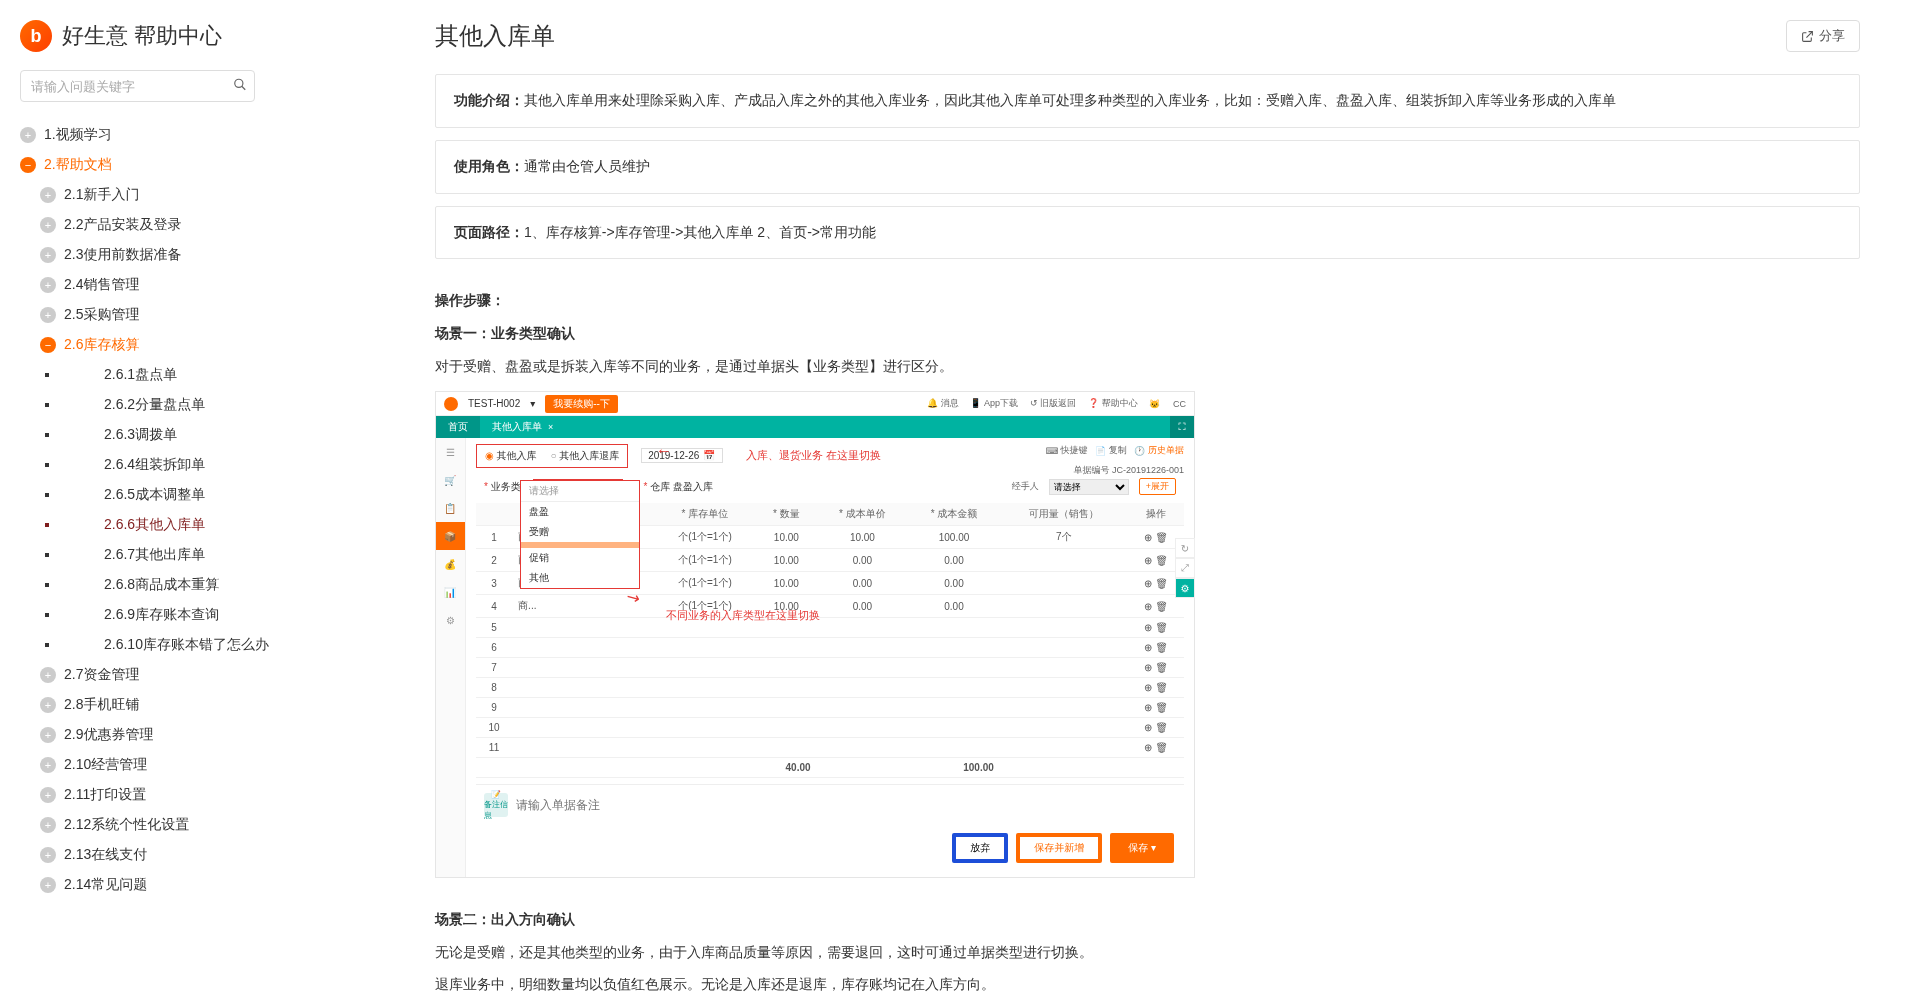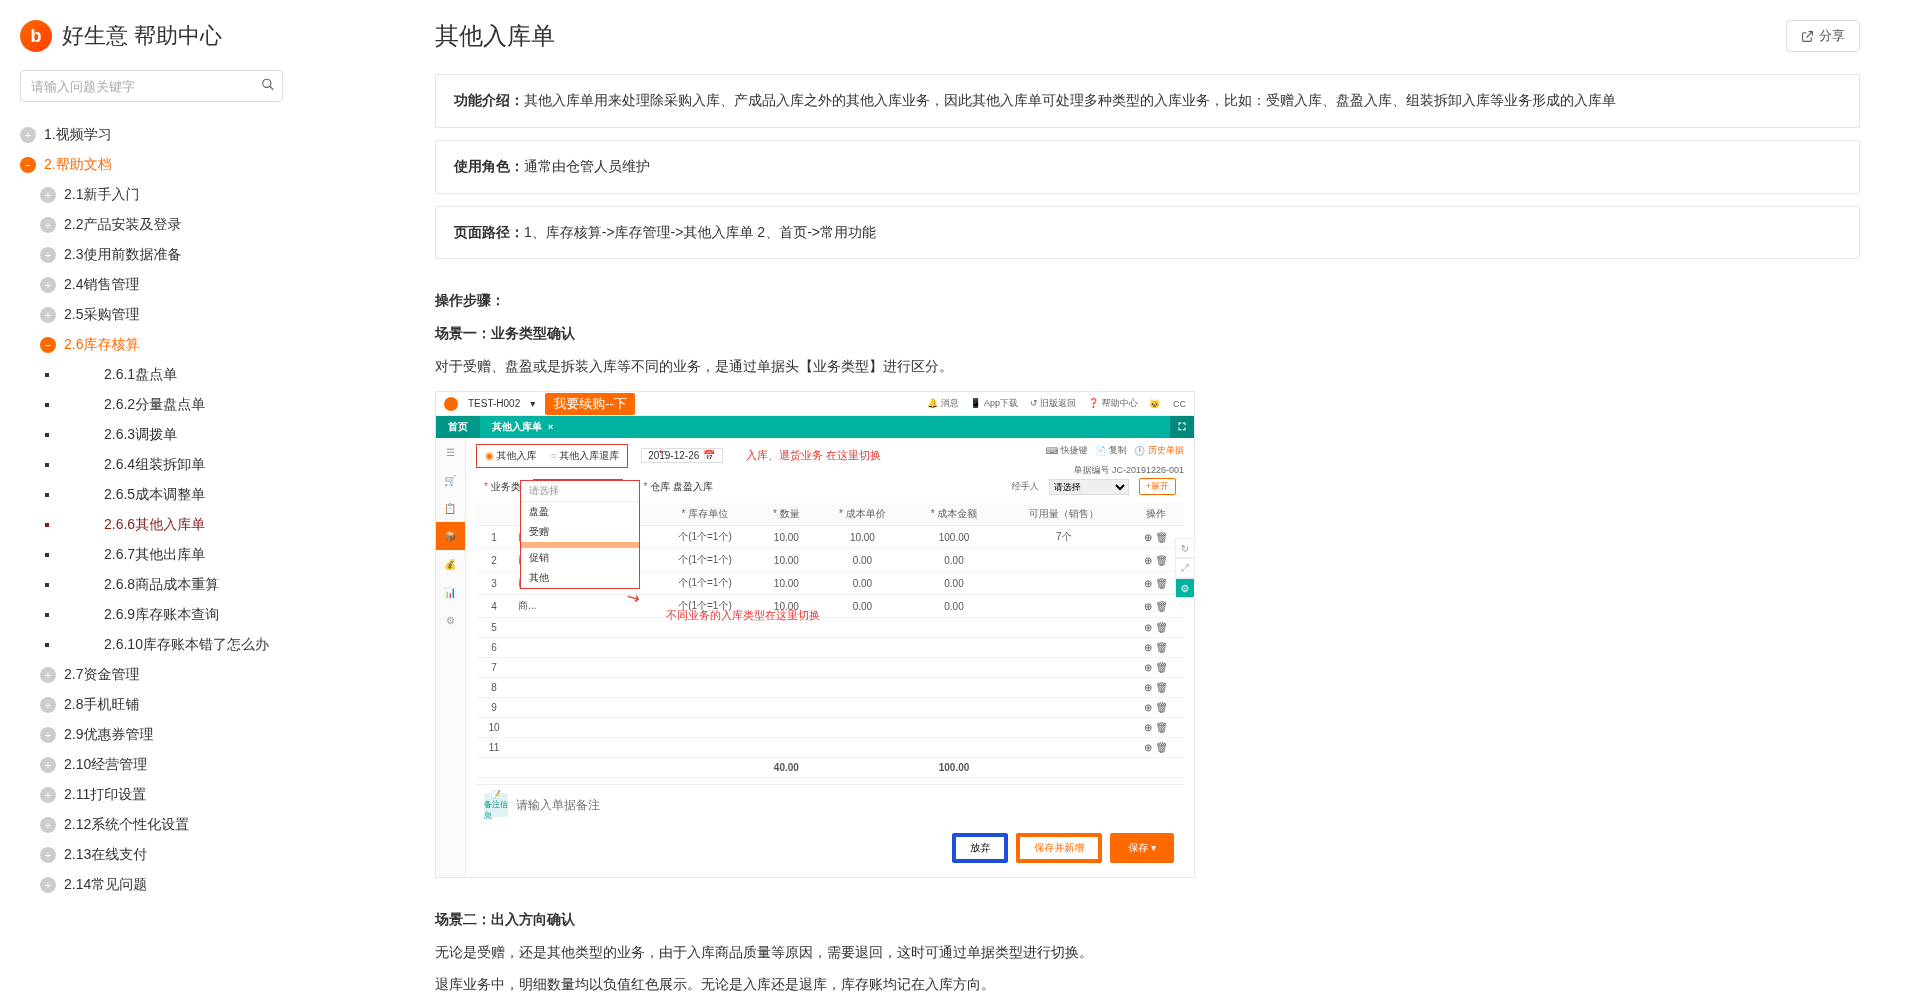--- a/index.html
+++ b/index.html
@@ -2,21 +2,21 @@
 <html><head>
 <meta charset="utf-8">
 <style>
 * { margin: 0; padding: 0; box-sizing: border-box; }
 body { font-family: "Microsoft YaHei", -apple-system, sans-serif; font-size: 13px; color: #333; background: #fff; }
 .container { display: flex; width: 1920px; }
 .sidebar { width: 305px; padding: 20px 0 20px 20px; flex-shrink: 0; }
 .logo-area { display: flex; align-items: center; margin-bottom: 18px; }
 .logo-circle { width: 32px; height: 32px; border-radius: 50%; background: linear-gradient(135deg, #ff6a00, #ff3e00); display: flex; align-items: center; justify-content: center; color: #fff; font-weight: bold; font-size: 18px; margin-right: 10px; }
 .logo-text { font-size: 22px; color: #333; }
-.search-box { position: relative; margin-bottom: 18px; width: 263px; }
+.search-box { position: relative; margin-bottom: 18px; width: 235px; }
 .search-box input { width: 100%; height: 32px; padding: 0 30px 0 10px; border: 1px solid #ddd; border-radius: 4px; font-size: 13px; outline: none; }
 .search-box input::placeholder { color: #aaa; }
 .search-btn { position: absolute; right: 8px; top: 50%; transform: translateY(-50%); background: none; border: none; cursor: pointer; color: #666; }
 .nav-list { list-style: none; }
 .nav-item { display: flex; align-items: center; padding: 6px 0; cursor: pointer; color: #333; font-size: 14px; }
 .nav-item.active { color: #ff6a00; }
 .nav-item .toggle-icon { width: 16px; height: 16px; border-radius: 50%; background: #ccc; color: #fff; display: flex; align-items: center; justify-content: center; font-size: 11px; margin-right: 8px; flex-shrink: 0; line-height: 1; }
 .nav-item.active .toggle-icon { background: #ff6a00; }
 .nav-item.expanded .toggle-icon::before { content: "−"; }
 .nav-item.collapsed .toggle-icon::before { content: "+"; }
@@ -30,23 +30,23 @@
 .share-btn { border: 1px solid #ddd; background: #fff; padding: 6px 14px; border-radius: 4px; cursor: pointer; color: #555; display: flex; align-items: center; gap: 5px; font-size: 13px; }
 .info-box { border: 1px solid #e5e5e5; border-radius: 2px; padding: 14px 18px; margin-bottom: 12px; font-size: 14px; color: #333; line-height: 1.7; }
 .info-label { font-weight: bold; }
 .content-section { margin-top: 28px; }
 .content-section p { font-size: 14px; line-height: 1.9; margin-bottom: 6px; }
 .bold { font-weight: bold; }
 .screenshot-embed { border: 1px solid #e5e5e5; margin: 12px 0 28px 0; width: 760px; background: #fff; font-size: 10px; }
 .ss-topbar { display: flex; align-items: center; height: 24px; background: #fff; border-bottom: 1px solid #eee; padding: 0 8px; gap: 10px; }
 .ss-logo { width: 14px; height: 14px; border-radius: 50%; background: #ff6a00; }
 .ss-topbar-right { margin-left: auto; display: flex; gap: 12px; color: #666; font-size: 9px; align-items: center; }
-.ss-greenbtn { background: #ff6a00; color: #fff; padding: 2px 8px; border-radius: 2px; font-size: 13px; }
+.ss-greenbtn { background: #ff6a00; color: #fff; padding: 2px 8px; border-radius: 2px; font-size: 10px; }
 .ss-tabbar { display: flex; background: #00b3a1; height: 22px; align-items: center; }
-.ss-tab { padding: 0 12px; color: #fff; font-size: 10px; height: 100%; display: flex; align-items: center; font-weight: bold; }
+.ss-tab { padding: 0 12px; color: #fff; font-size: 10px; height: 100%; display: flex; align-items: center; }
 .ss-tab.first { background: #009688; }
 .ss-tab .close-x { margin-left: 6px; font-size: 9px; }
 .ss-tab.expand { margin-left: auto; background: #00897b; width: 22px; justify-content: center; }
 .ss-body { display: flex; }
 .ss-sidenav { width: 30px; background: #fafafa; border-right: 1px solid #eee; }
 .ss-sidenav-item { height: 28px; display: flex; align-items: center; justify-content: center; color: #999; }
 .ss-sidenav-item.active { background: #ff6a00; color: #fff; }
 .ss-form-area { flex: 1; padding: 6px 10px; position: relative; }
 .ss-redbox { border: 1px solid #e53935; position: relative; }
 .ss-radio-row { display: flex; gap: 14px; padding: 4px 8px; align-items: flex-start; font-size: 10px; }
@@ -63,21 +63,21 @@
 .ss-right-tools span { display: flex; align-items: center; gap: 2px; }
 .ss-seq { position: absolute; right: 10px; top: 26px; font-size: 9px; color: #666; }
 .ss-table { width: 100%; border-collapse: collapse; font-size: 10px; margin-top: 4px; }
 .ss-table th, .ss-table td { border-bottom: 1px solid #f0f0f0; padding: 4px 6px; text-align: center; color: #555; }
 .ss-table th { background: #fafafa; font-weight: normal; color: #666; }
 .ss-table td.left { text-align: left; }
 .ss-dropdown { position: absolute; left: 54px; top: 42px; width: 120px; background: #fff; border: 1px solid #e53935; z-index: 5; font-size: 10px; }
 .ss-dropdown-item { padding: 3px 8px; }
 .ss-dropdown-item.sel { background: #ffb380; }
 .ss-dropdown-head { padding: 3px 8px; border-bottom: 1px solid #eee; color: #999; }
-.ss-totals-row td { font-weight: bold; }
+.ss-totals-row td { font-weight: bold; text-align: right; }
 .ss-remark { display: flex; align-items: center; gap: 8px; padding: 8px; border-top: 1px solid #eee; margin-top: 6px; font-size: 10px; color: #999; }
 .ss-remark-icon { width: 24px; height: 24px; background: #e0f2f1; border-radius: 3px; display: flex; align-items: center; justify-content: center; color: #009688; flex-direction: column; font-size: 8px; }
 .ss-remark input { flex: 1; border: none; outline: none; font-size: 12px; font-family: Liberation Serif, serif; }
 .ss-footer-btns { display: flex; justify-content: flex-end; gap: 8px; padding: 8px 10px; }
 .ss-footer-btns button { padding: 4px 14px; font-size: 10px; border: 4px solid #1d4ed8; background: #fff; cursor: pointer; border-radius: 2px; }
 .ss-footer-btns .btn-save-new { color: #ff6a00; border-color: #ff6a00; }
 .ss-footer-btns .btn-save { background: #ff6a00; color: #fff; border-color: #ff6a00; padding: 4px 14px; }
 .ss-rightpanel { position: absolute; right: -1px; top: 100px; display: flex; flex-direction: column; }
 .ss-rightpanel div { width: 20px; height: 20px; border: 1px solid #eee; display: flex; align-items: center; justify-content: center; color: #999; font-size: 10px; background: #fff; }
 .ss-rightpanel .hl { background: #00b3a1; color: #fff; }

